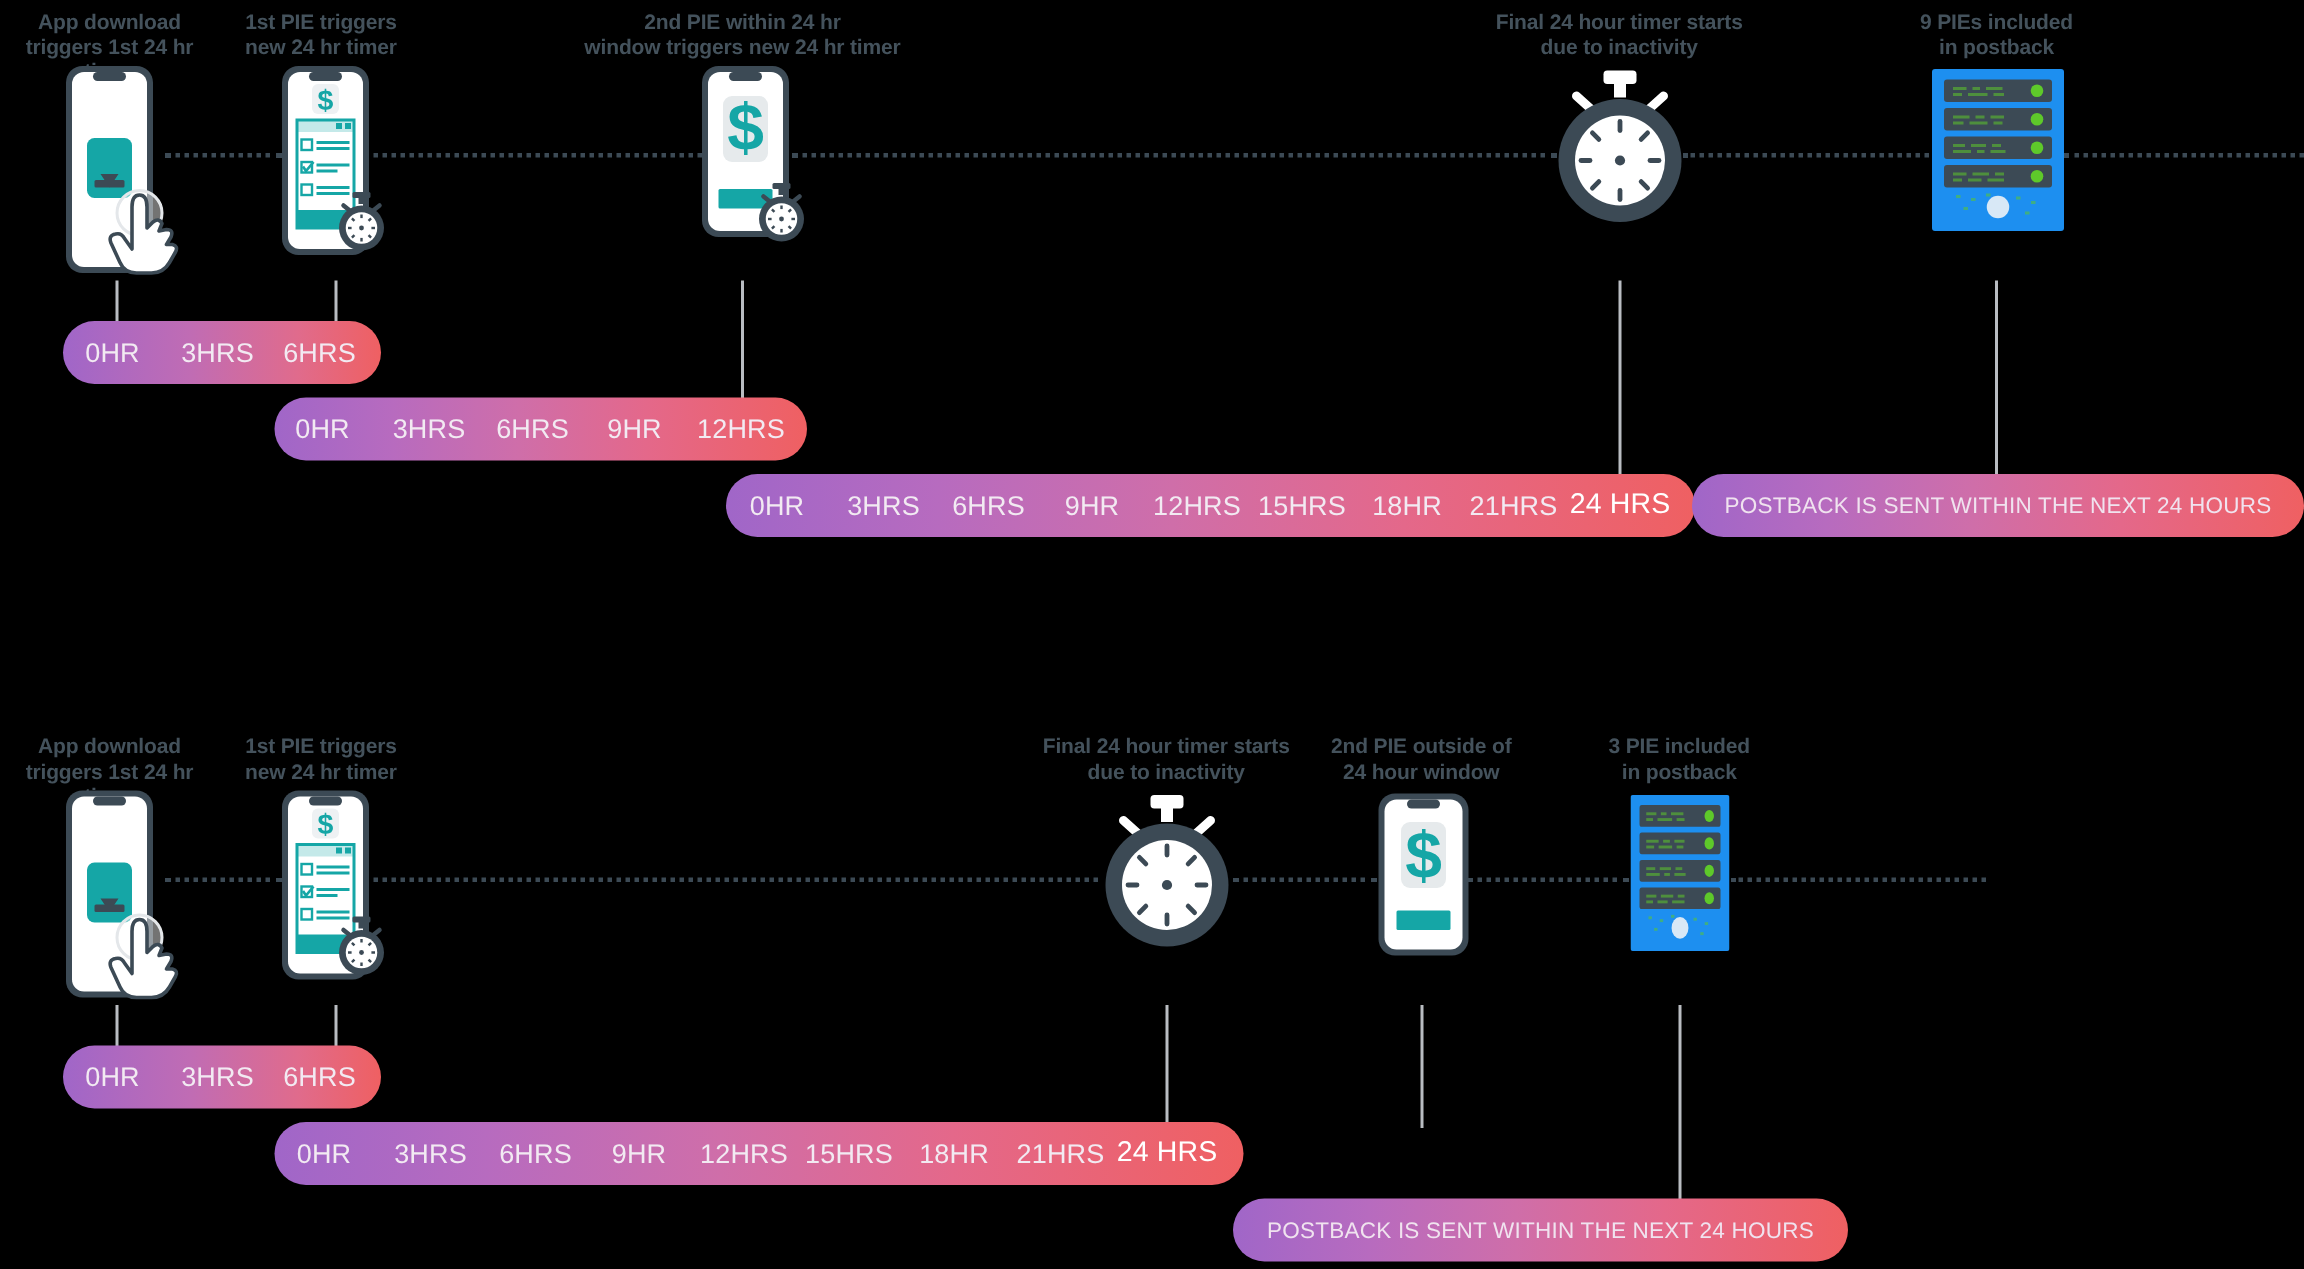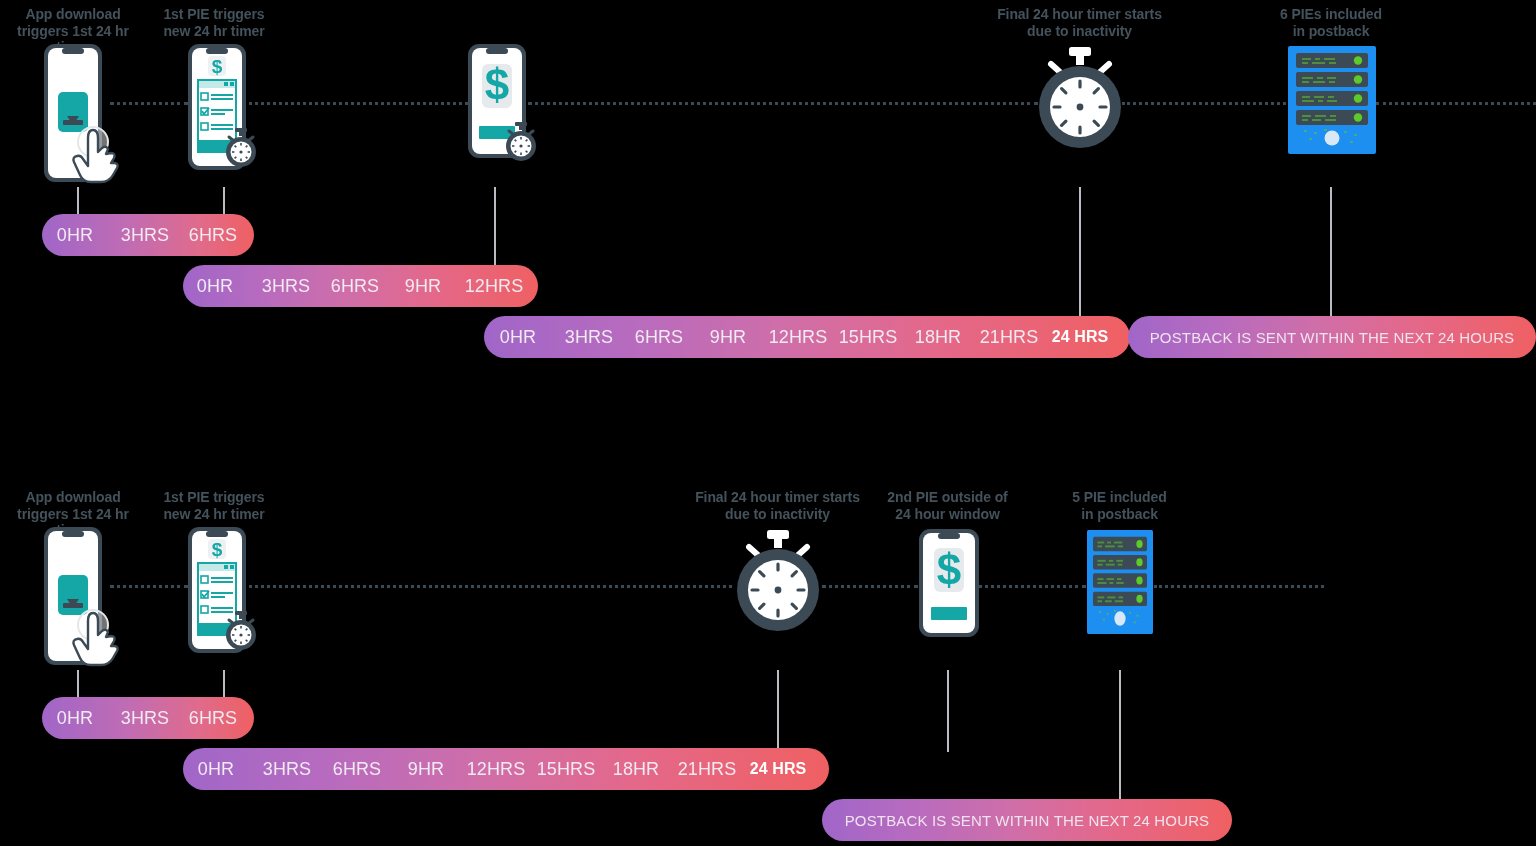--- a/index.html
+++ b/index.html
@@ -50,23 +50,23 @@
   .bar .tick{
     position:absolute;
     color:#f2eaf2;
     font-size:18px;
     font-weight:400;
     letter-spacing:.1px;
     transform:translateX(-50%);
     white-space:nowrap;
   }
   .bar .tick.bold{
-    font-weight:700;
+    font-weight:400;
     color:#ffffff;
-    font-size:16px;
+    font-size:19px;
   }
   .bar .banner{
     position:absolute;
     left:0;right:0;
     text-align:center;
     color:#f0e3ef;
     font-size:15px;
     letter-spacing:.15px;
     white-space:nowrap;
   }
@@ -83,23 +83,25 @@
   <div class="baseline" style="left:110px;top:102px;width:78px;"></div>
   <div class="baseline" style="left:242px;top:102px;width:226px;"></div>
   <div class="baseline" style="left:528px;top:102px;width:510px;"></div>
   <div class="baseline" style="left:1122px;top:102px;width:164px;"></div>
   <div class="baseline" style="left:1376px;top:102px;width:160px;"></div>
 
   <div class="caption" style="left:0px;top:6px;width:146px;">App download
 triggers 1st 24 hr timer</div>
   <div class="caption" style="left:146px;top:6px;width:136px;">1st PIE triggers
 new 24 hr timer</div>
+  <div class="caption" style="left:370px;top:6px;width:250px;">2nd PIE within 24 hr
+window triggers new 24 hr timer</div>
   <div class="caption" style="left:957px;top:6px;width:245px;">Final 24 hour timer starts
 due to inactivity</div>
-  <div class="caption" style="left:1232px;top:6px;width:198px;">6 PIEs included
+  <div class="caption" style="left:1232px;top:6px;width:198px;">9 PIEs included
 in postback</div>
 
   <div class="icon" style="left:36px;top:42px;">
     <svg width="96" height="145" viewBox="0 0 96 145">
       <rect x="8" y="2" width="58" height="138" rx="11" fill="#3c4a55"></rect>
       <rect x="12" y="6" width="50" height="130" rx="8" fill="#ffffff"></rect>
       <rect x="26" y="6" width="22" height="6" rx="3" fill="#3c4a55"></rect>
       <rect x="22" y="50" width="30" height="40" rx="5" fill="#15a6a6"></rect>
       <path d="M37 58 l0 16 l-6 0 l6 9 l6 -9 l-6 0 z" fill="#3c4a55"></path>
       <rect x="27" y="78" width="20" height="5" rx="1" fill="#3c4a55"></rect>
@@ -299,21 +301,21 @@
   <div class="baseline" style="left:1154px;top:585px;width:170px;"></div>
 
   <div class="caption" style="left:0px;top:489px;width:146px;">App download
 triggers 1st 24 hr timer</div>
   <div class="caption" style="left:146px;top:489px;width:136px;">1st PIE triggers
 new 24 hr timer</div>
   <div class="caption" style="left:655px;top:489px;width:245px;">Final 24 hour timer starts
 due to inactivity</div>
   <div class="caption" style="left:866px;top:489px;width:163px;">2nd PIE outside of
 24 hour window</div>
-  <div class="caption" style="left:1038px;top:489px;width:163px;">5 PIE included
+  <div class="caption" style="left:1038px;top:489px;width:163px;">3 PIE included
 in postback</div>
 
   <div class="icon" style="left:36px;top:525px;">
     <svg width="96" height="145" viewBox="0 0 96 145">
       <rect x="8" y="2" width="58" height="138" rx="11" fill="#3c4a55"></rect>
       <rect x="12" y="6" width="50" height="130" rx="8" fill="#ffffff"></rect>
       <rect x="26" y="6" width="22" height="6" rx="3" fill="#3c4a55"></rect>
       <rect x="22" y="50" width="30" height="40" rx="5" fill="#15a6a6"></rect>
       <path d="M37 58 l0 16 l-6 0 l6 9 l6 -9 l-6 0 z" fill="#3c4a55"></path>
       <rect x="27" y="78" width="20" height="5" rx="1" fill="#3c4a55"></rect>

